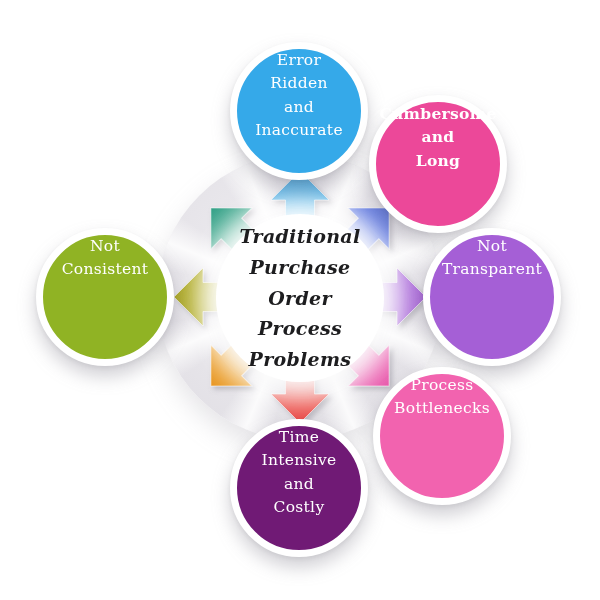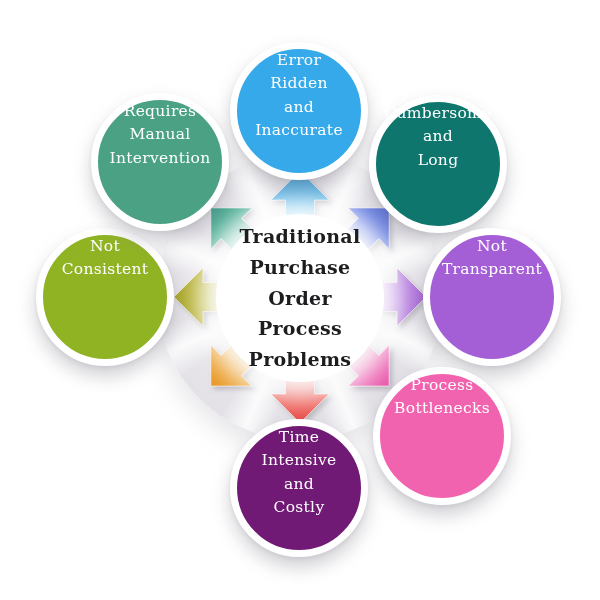--- a/index.html
+++ b/index.html
@@ -50,20 +50,21 @@
     left: 216px;
     top: 214px;
     width: 168px;
     height: 168px;
     border-radius: 50%;
     background: #ffffff;
     box-shadow: 0 0 24px 14px rgba(255,255,255,0.9), 0 6px 16px rgba(150,148,160,0.18);
     display: flex;
     align-items: center;
     justify-content: center;
+    font-style: italic;
   }
   .hub-title {
     font-weight: bold;
     font-size: 19px;
     line-height: 1.62;
     letter-spacing: 0.3px;
     color: #1d1d1f;
     text-align: center;
     white-space: pre-line;
     width: 200px;
@@ -176,21 +177,21 @@
 Process
 Problems</div>
   </div>
 
   <div class="bubble pos-top" style="background-color: rgb(53, 169, 233);">
     <span class="bubble-label">Error
 Ridden
 and
 Inaccurate</span>
   </div>
-  <div class="bubble pos-top_right" style="background-color: #0f766e;">
+  <div class="bubble pos-top_right" style="background-color: #ec4899; font-weight: bold;">
     <span class="bubble-label">Cumbersome
 and
 Long</span>
   </div>
   <div class="bubble pos-right" style="background-color: rgb(165, 95, 214);">
     <span class="bubble-label">Not
 Transparent</span>
   </div>
   <div class="bubble pos-bottom_right" style="background-color: rgb(242, 99, 175);">
     <span class="bubble-label">Process
@@ -199,19 +200,14 @@
   <div class="bubble pos-bottom" style="background-color: #701a75;">
     <span class="bubble-label">Time
 Intensive
 and
 Costly</span>
   </div>
   <div class="bubble pos-left" style="background-color: rgb(144, 179, 36);">
     <span class="bubble-label">Not
 Consistent</span>
   </div>
-  <div class="bubble pos-top_left" style="background-color: rgb(74, 161, 132);">
-    <span class="bubble-label">Requires
-Manual
-Intervention</span>
-  </div>
 
 </div>
 
 </body></html>

